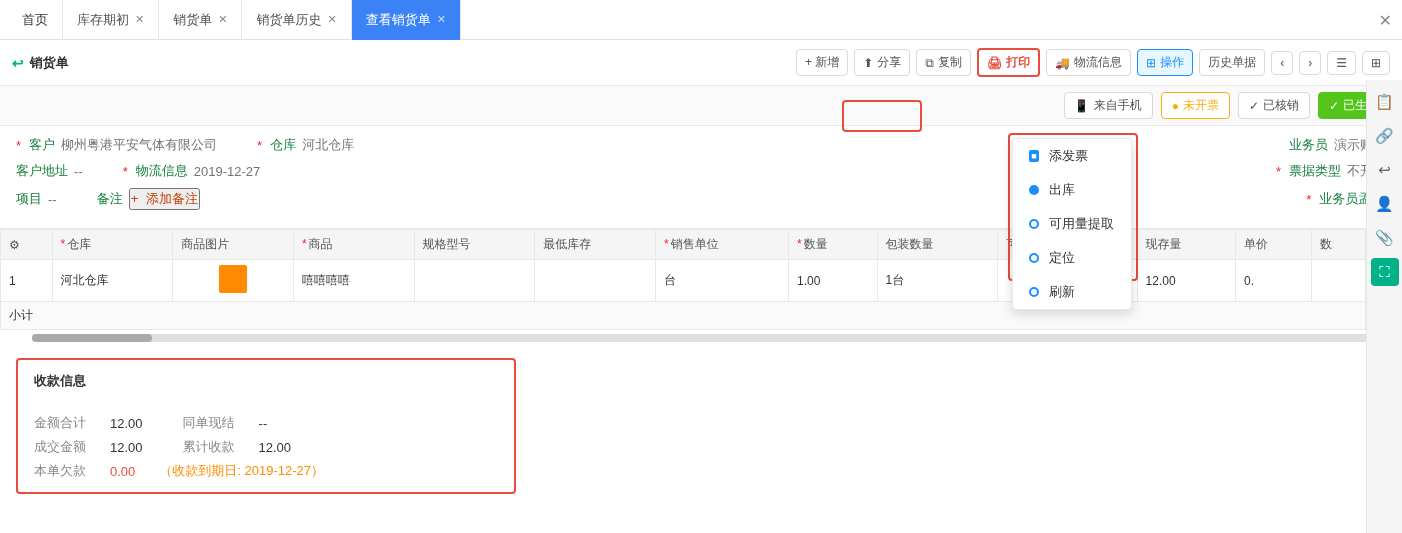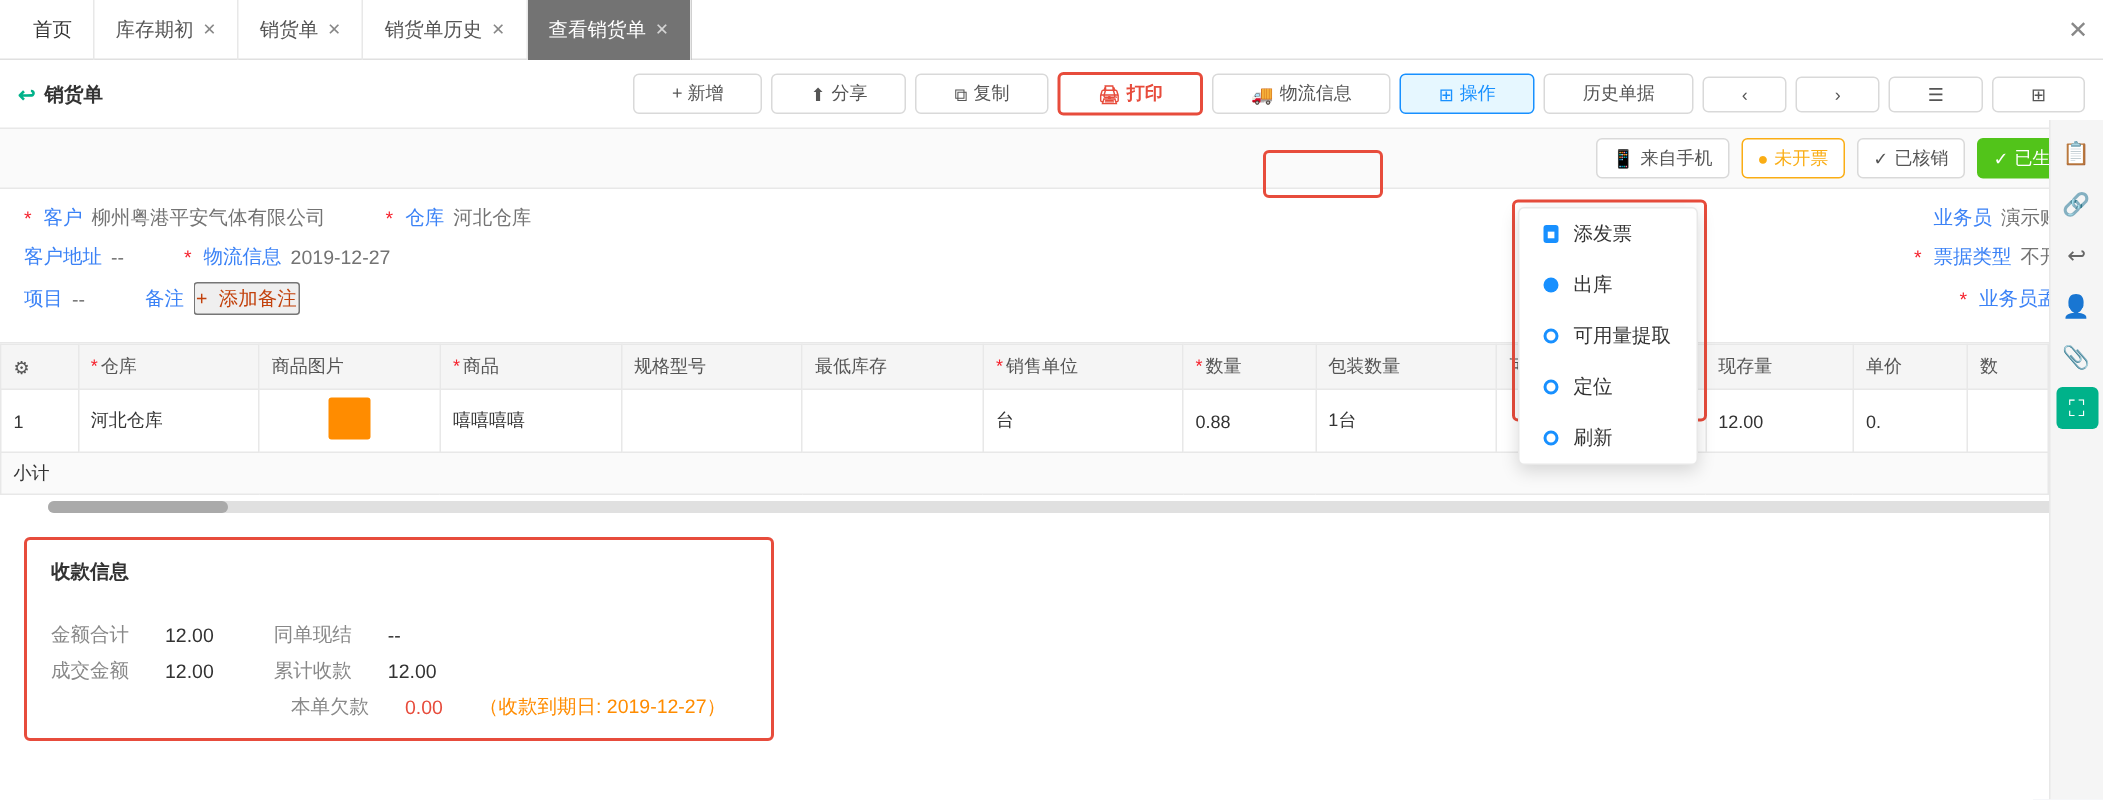--- a/index.html
+++ b/index.html
@@ -10,21 +10,21 @@
       display: flex; align-items: center; background: #fff;
       border-bottom: 1px solid #e0e0e0; padding: 0 8px; height: 40px;
       position: relative;
     }
     .tab-item {
       display: flex; align-items: center; padding: 0 14px; height: 40px;
       cursor: pointer; font-size: 13px; color: #555; border-right: 1px solid #e8e8e8;
       white-space: nowrap;
     }
     .tab-item.active {
-      background: #737373; color: #fff; border-radius: 0;
+      background: #3b82f6; color: #fff; border-radius: 0;
     }
     .tab-item .tab-close {
       margin-left: 6px; font-size: 11px; cursor: pointer; color: inherit; opacity: 0.7;
     }
     .tab-item.home { color: #333; }
     .tab-close-all {
       position: absolute; right: 10px; top: 50%; transform: translateY(-50%);
       font-size: 16px; cursor: pointer; color: #888;
     }
 
@@ -40,21 +40,21 @@
     .doc-title-icon { color: #00b28a; font-size: 14px; }
     .doc-meta { display: flex; align-items: center; gap: 20px; font-size: 13px; color: #333; flex: 1; }
     .doc-meta span { white-space: nowrap; }
     .doc-meta label { color: #888; }
 
     
     .toolbar {
       display: flex; align-items: center; gap: 6px; margin-left: auto;
     }
     .toolbar-btn {
-      display: flex; align-items: center; gap: 4px; padding: 4px 25px;
+      display: flex; align-items: center; gap: 4px; padding: 4px 8px;
       border: 1px solid #d9d9d9; border-radius: 4px; background: #fff;
       cursor: pointer; font-size: 12px; color: #555; white-space: nowrap;
     }
     .toolbar-btn.print-btn { border: 2px solid #e74c3c; color: #e74c3c; font-weight: bold; }
     .toolbar-btn.active-tab { background: #e6f7ff; border-color: #1890ff; color: #1890ff; }
 
     
     .status-bar {
       display: flex; align-items: center; padding: 6px 12px;
       background: #fafafa; border-bottom: 1px solid #e8e8e8; gap: 8px;
@@ -66,21 +66,21 @@
     }
     .status-btn.yellow-btn { border-color: #faad14; color: #faad14; }
     .status-btn.green-btn { background: #52c41a; border-color: #52c41a; color: #fff; }
 
     
     .form-section {
       padding: 10px 16px; border-bottom: 1px solid #e8e8e8; background: #fff;
     }
     .form-row { display: flex; align-items: center; margin-bottom: 8px; gap: 40px; }
     .form-field { display: flex; align-items: center; gap: 6px; }
-    .field-label { color: #3b82f6; font-size: 13px; white-space: nowrap; }
+    .field-label { color: #15803d; font-size: 13px; white-space: nowrap; }
     .field-required { color: #f5222d; margin-right: 2px; }
     .field-value { font-size: 13px; color: #737373; }
     .add-note-btn { color: #c2410c; cursor: pointer; font-size: 13px; }
     .add-note-icon { margin-right: 4px; }
     table { width: 100%; border-collapse: collapse; font-size: 12px; }
     thead th {
       background: #f5f5f5; border: 1px solid #e8e8e8; padding: 6px 8px;
       font-weight: normal; color: #555; white-space: nowrap; text-align: left;
     }
     thead th .required { color: #f5222d; margin-right: 2px; }
@@ -311,21 +311,21 @@
           <tr>
             <td>1</td>
             <td>河北仓库</td>
             <td style="text-align:center;">
               <div style="width:28px;height:28px;background:#ff8c00;display:inline-block;border-radius:2px;"></div>
             </td>
             <td>嘻嘻嘻嘻</td>
             <td></td>
             <td></td>
             <td>台</td>
-            <td>0.88</td>
+            <td>1.00</td>
             <td>1台</td>
             <td></td>
             <td>12.00</td>
             <td>0.</td>
             <td></td>
           </tr>
           <tr class="subtotal-row">
             <td colspan="13">小计</td>
           </tr>
         </tbody>
@@ -356,21 +356,21 @@
             <div class="payment-field">
               <span class="payment-label">成交金额</span>
               <span class="payment-value">12.00</span>
             </div>
             <div class="payment-field">
               <span class="payment-label">累计收款</span>
               <span class="payment-value">12.00</span>
             </div>
           </div>
           <div class="payment-row">
-            <div class="payment-field" style="margin-left:160px;">
+            <div class="payment-field" style="">
               <span class="payment-label">本单欠款</span>
               <span class="payment-value red">0.00</span>
               <span class="payment-value orange">（收款到期日: 2019-12-27）</span>
             </div>
           </div>
         </div>
       </div>
     </div>
 
     <div class="dropdown-overlay" style="top: 98px; right: 270px;">

